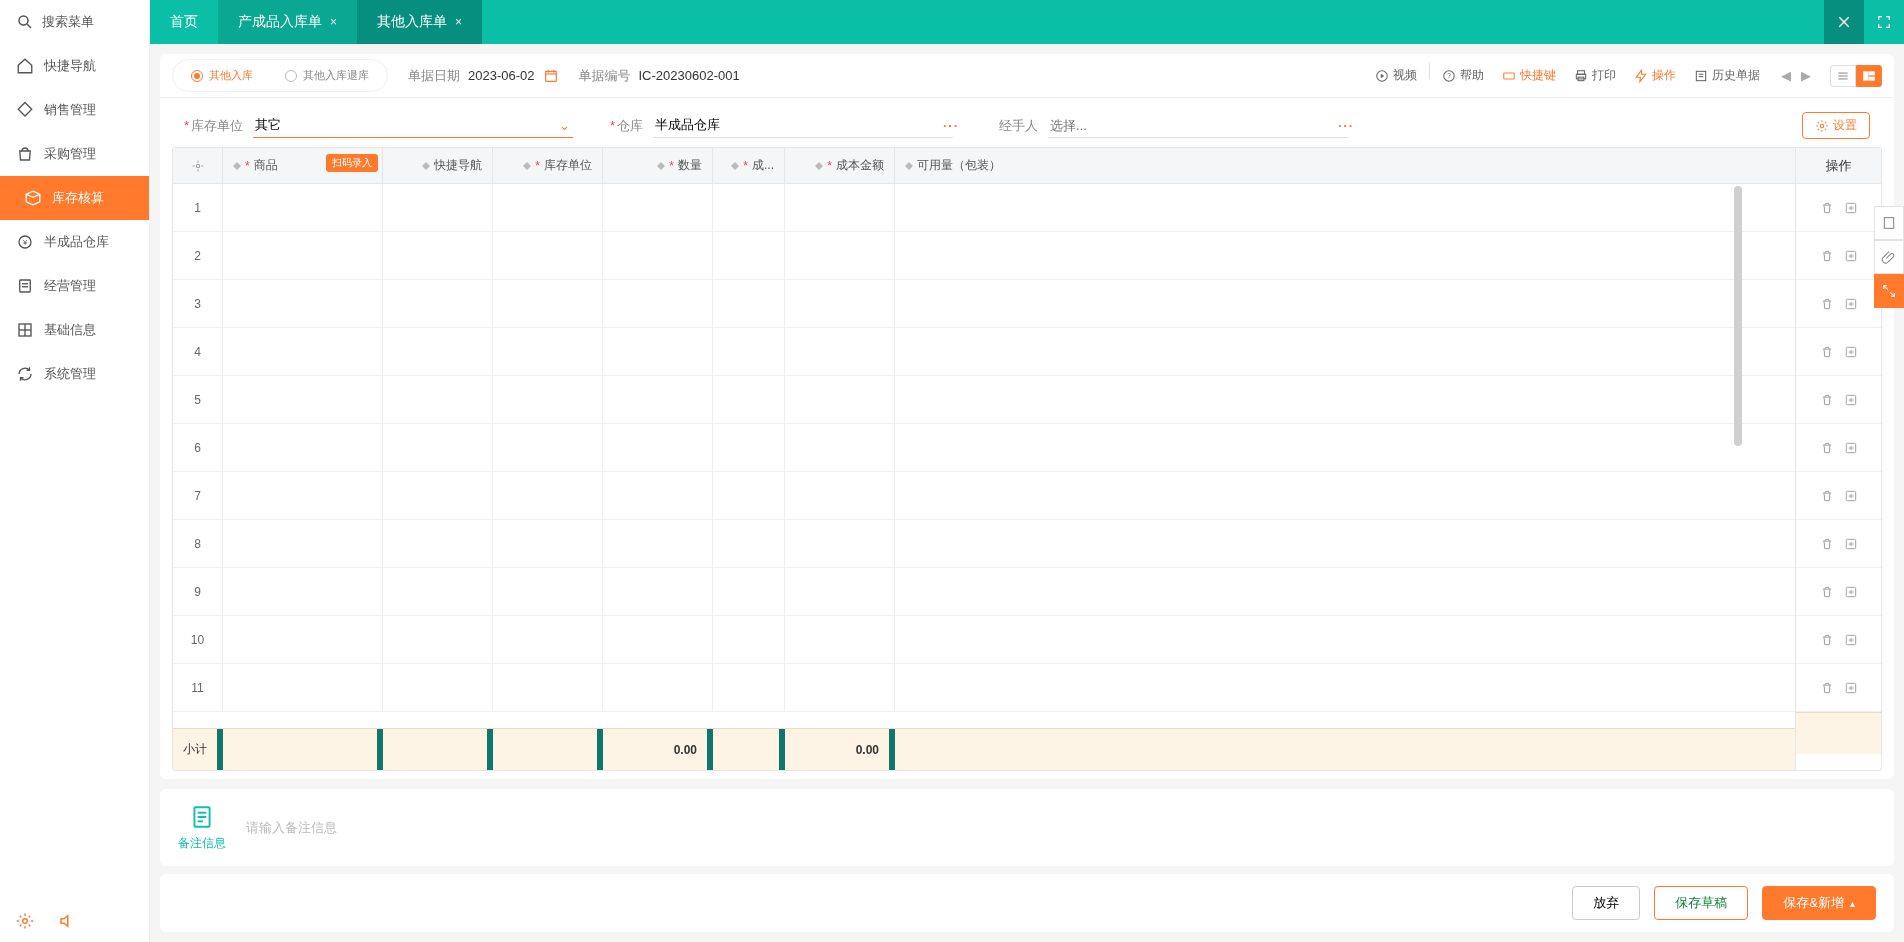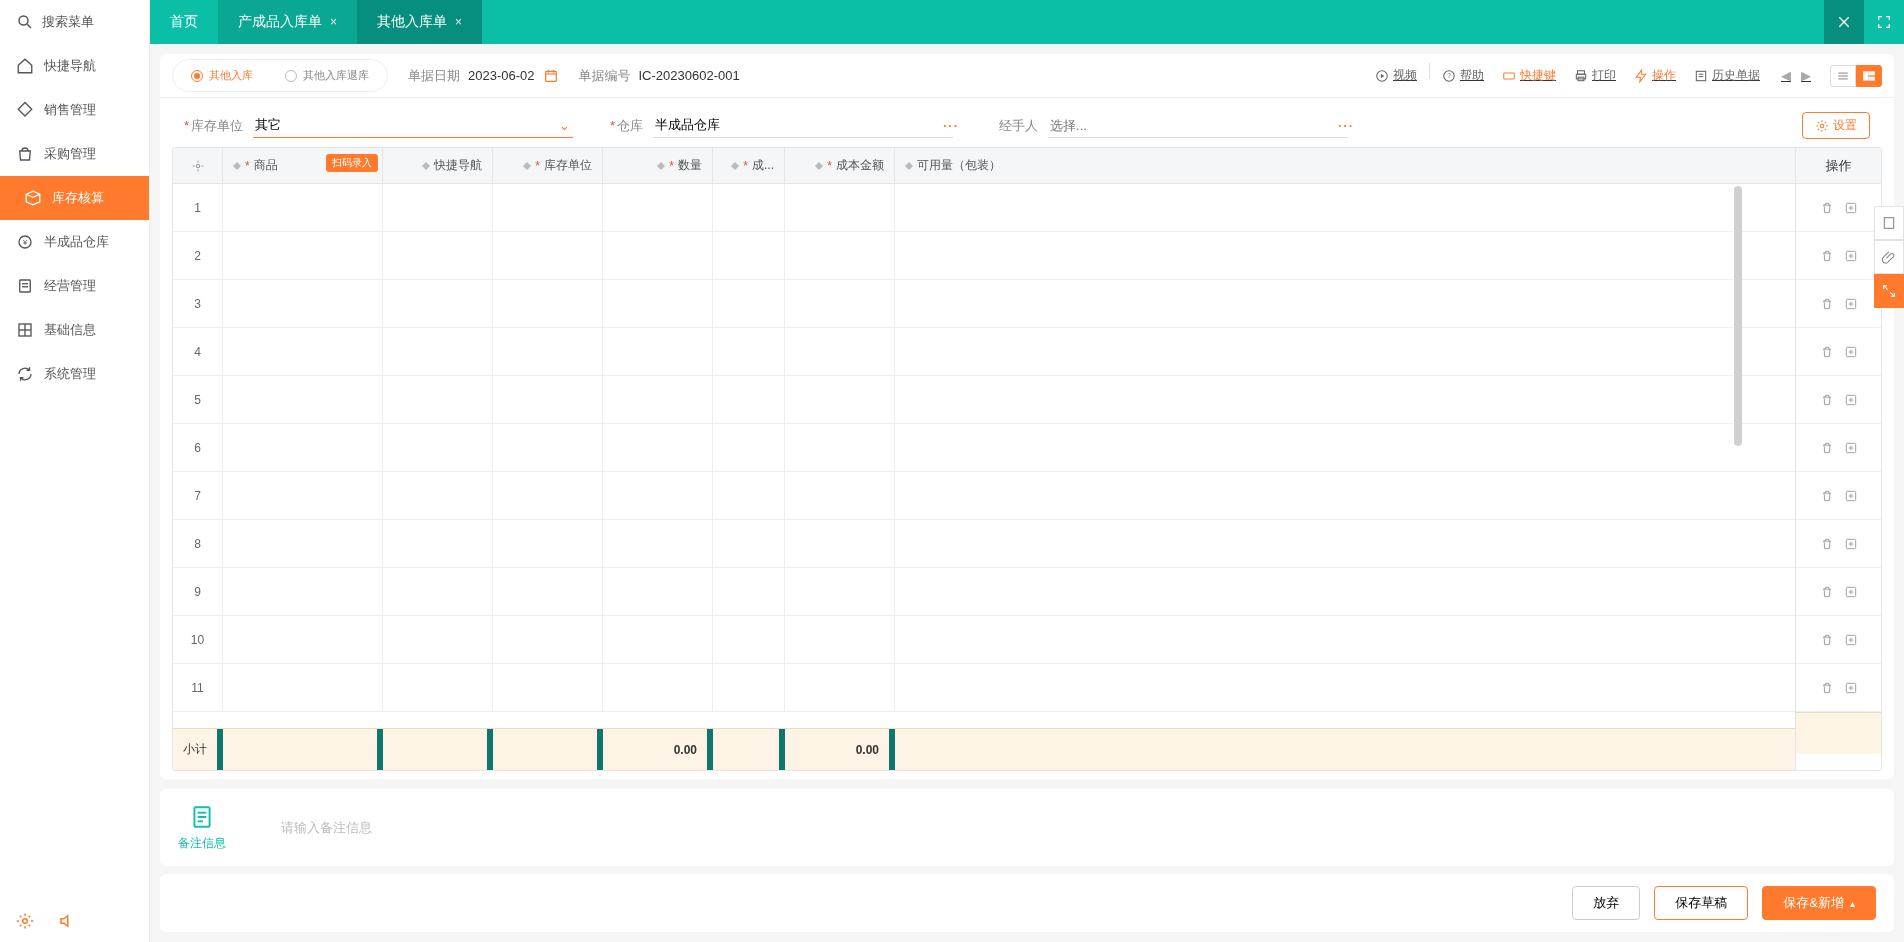--- a/index.html
+++ b/index.html
@@ -42,21 +42,21 @@
 .radio-tab .dot { width:12px; height:12px; border:1px solid #bbb; border-radius:50%; margin-right:6px; display:inline-block; position:relative; }
 .radio-tab.checked { color:#ff7a2d; }
 .radio-tab.checked .dot { border-color:#ff7a2d; }
 .radio-tab.checked .dot::after { content:""; position:absolute; inset:2px; border-radius:50%; background:#ff7a2d; }
 
 .meta { display:flex; align-items:center; margin-left:20px; gap:8px; color:#666; }
 .meta .label { color:#888; }
 .meta .val { color:#333; }
 .meta .cal-icon { width:16px; height:16px; stroke:#ff7a2d; fill:none; stroke-width:1.8; }
 
-.toolbar { margin-left:auto; display:flex; gap:6px;text-decoration:underline; }
+.toolbar { margin-left:auto; display:flex; gap:6px; }
 .tbtn { display:flex; align-items:center; gap:4px; padding:4px 6px; color:#666; cursor:pointer; font-size:12px; }
 .tbtn .icon { width:14px; height:14px; stroke:#666; fill:none; stroke-width:1.8; }
 .tbtn.orange, .tbtn.orange .icon { color:#ff7a2d; stroke:#ff7a2d; }
 .tsep { width:1px; height:16px; background:#ddd; }
 .view-toggle { display:flex; align-items:center; margin-left:4px; }
 .vt { width:26px; height:22px; border:1px solid #ddd; display:flex; align-items:center; justify-content:center; cursor:pointer; }
 .vt .icon { width:14px; height:14px; stroke:#888; fill:none; stroke-width:1.8; }
 .vt:first-child { border-radius:3px 0 0 3px; }
 .vt:last-child { border-radius:0 3px 3px 0; }
 .vt.active { background:#ff7a2d; border-color:#ff7a2d; }
@@ -112,28 +112,28 @@
 .tbl-right .subtotal-pad { height:42px; background:#fdf4e6; border-top:1px solid #e8dcc2; }
 
 
 .fake-scroll { position:absolute; right:160px; top:186px; width:10px; height:420px; }
 .fake-scroll .thumb { width:8px; height:260px; background:#d0d0d0; border-radius:4px; }
 
 
 .remark { margin:0 10px 8px; background:#fff; border-radius:6px; display:flex; align-items:center; padding:14px 18px; gap:20px; }
 .remark-icon-box { display:flex; flex-direction:column; align-items:center; gap:4px; color:#11c1a8; font-size:12px; }
 .remark-icon-box .icon { width:26px; height:28px; stroke:#11c1a8; fill:none; stroke-width:1.8; }
-.remark input { flex:1; border:none; outline:none; font-size:13px; background:transparent;margin-left:35px; }
+.remark input { flex:1; border:none; outline:none; font-size:13px; background:transparent; }
 .remark input::placeholder { color:#bbb; }
 
 
 .footer { margin:0 10px 10px; background:#fff; border-radius:6px; height:58px; display:flex; align-items:center; justify-content:flex-end; gap:14px; padding:0 18px; }
 .btn { height:34px; padding:0 20px; border-radius:4px; font-size:13px; cursor:pointer; display:flex; align-items:center; }
 .btn.ghost { background:#fff; border:1px solid #ccc; color:#000000; }
-.btn.outline { background:#fff; border:1px solid #ff7a2d; color:#000000; }
+.btn.outline { background:#fff; border:1px solid #ff7a2d; color:#15803d; }
 .btn.primary { background:#ff7a2d; border:1px solid #ff7a2d; color:#fff; gap:6px; }
 .btn.primary .caret { font-size:10px; }
 
 
 .side-tools { position:absolute; right:0; top:206px; display:flex; flex-direction:column; }
 .stool { width:30px; height:34px; display:flex; align-items:center; justify-content:center; border:1px solid #e3e3e3; background:#fff; cursor:pointer; }
 .stool .icon { width:16px; height:16px; stroke:#888; fill:none; stroke-width:1.6; }
 .stool.active { background:#ff7a2d; border-color:#ff7a2d; }
 .stool.active .icon { stroke:#fff; }
 

